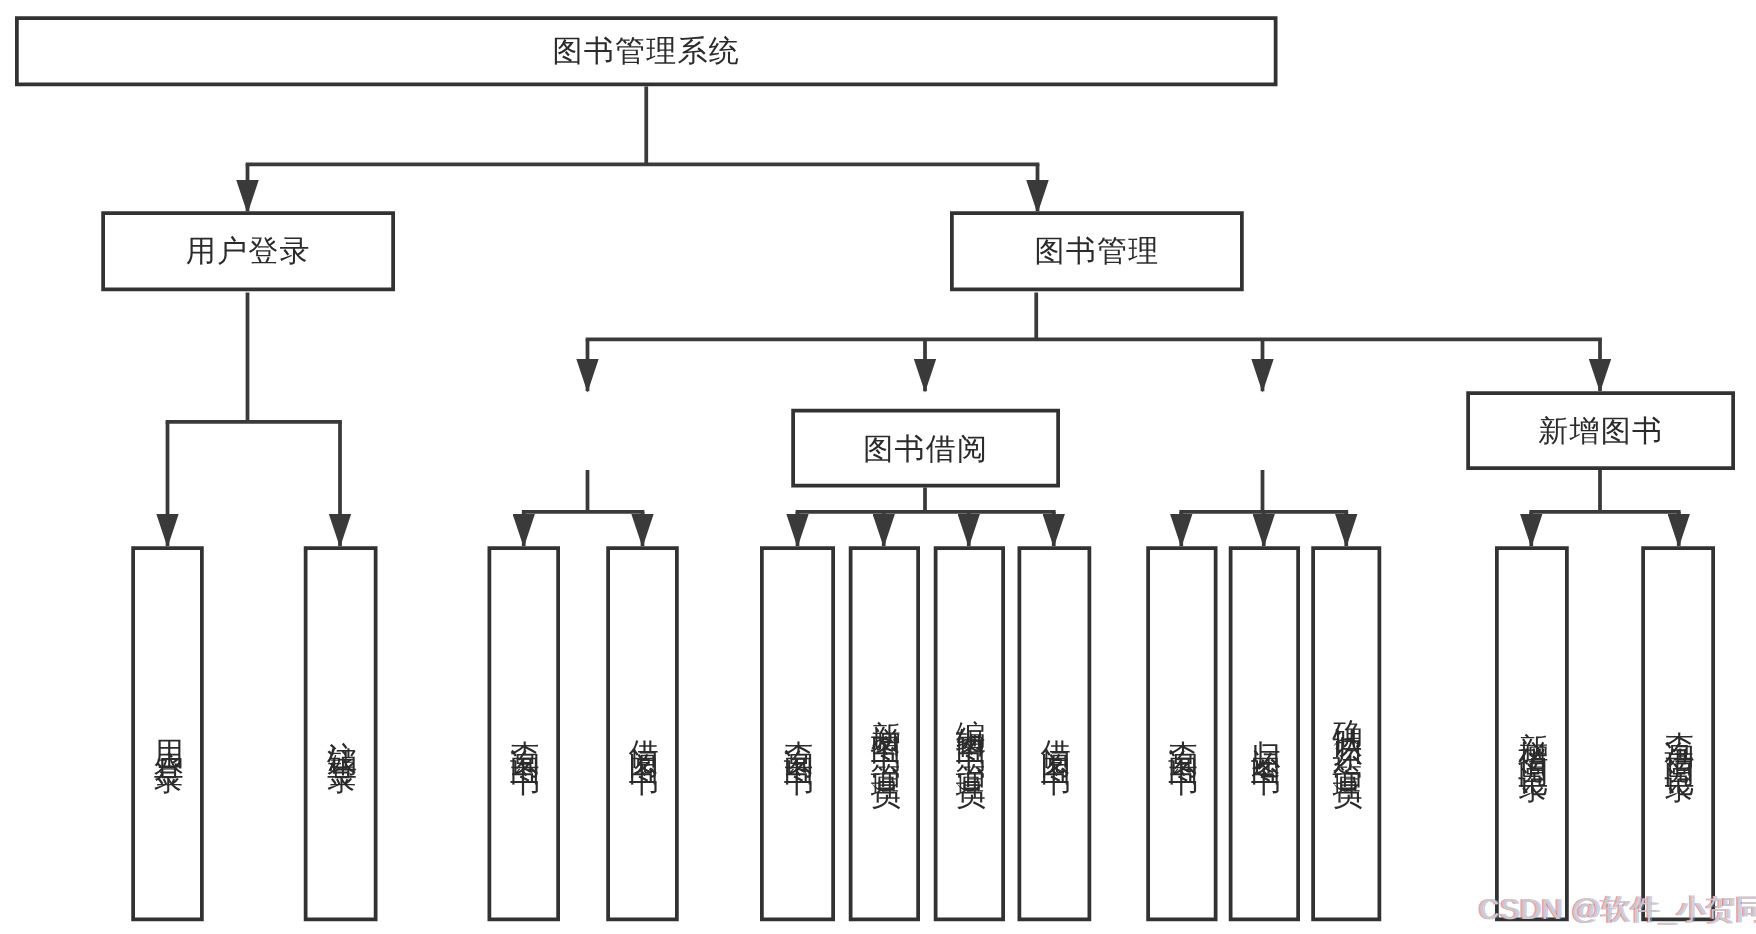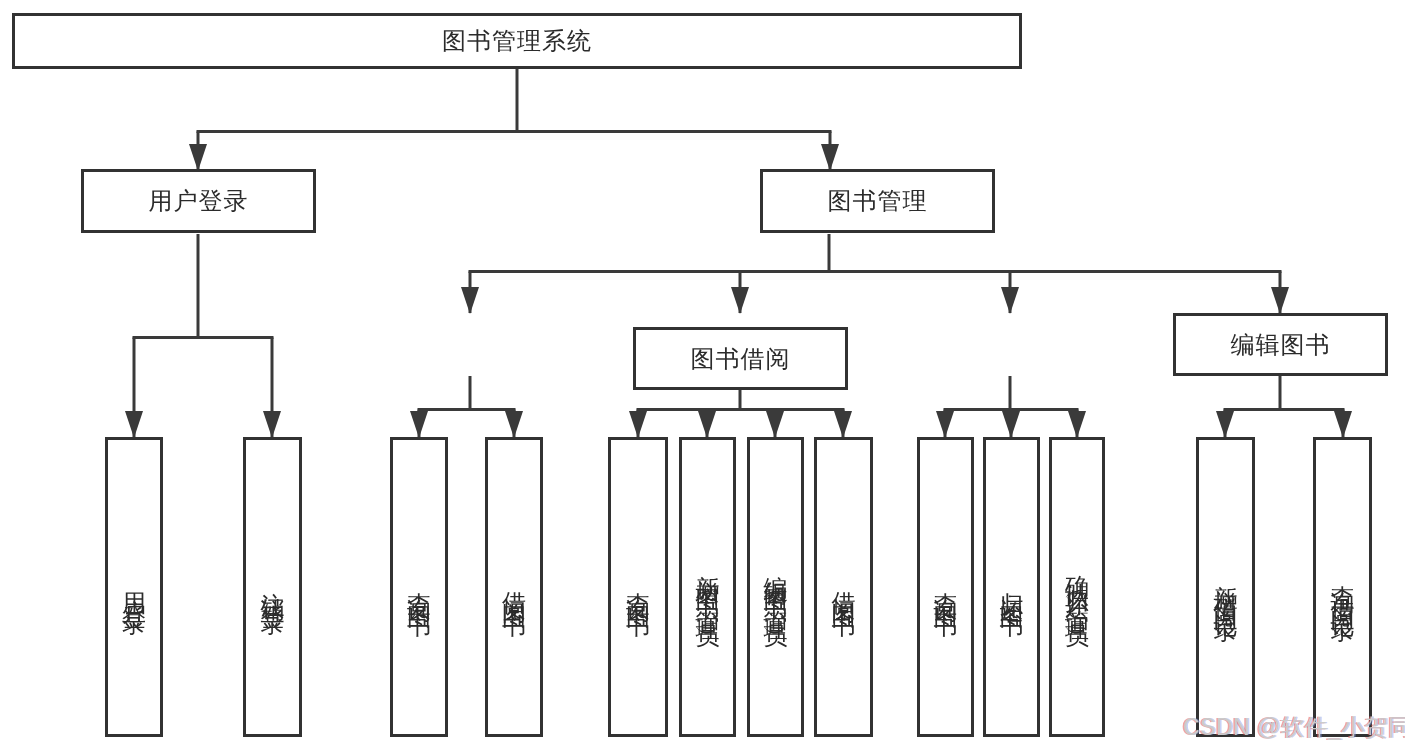--- a/index.html
+++ b/index.html
@@ -86,21 +86,21 @@
     <span class="hlabel">用户登录</span>
   </div>
   <div class="node" style="left:712px;top:169px;width:235px;height:64px;margin-left:48px;">
     <span class="hlabel">图书管理</span>
   </div>
 
   <div class="node" style="left:633px;top:327px;width:215px;height:63px;">
     <span class="hlabel">图书借阅</span>
   </div>
   <div class="node" style="left:1173px;top:313px;width:215px;height:63px;">
-    <span class="hlabel">编辑图书</span>
+    <span class="hlabel">新增图书</span>
   </div>
 
   <div class="node" style="left:105px;top:437px;width:58px;height:300px;">
     <span class="vlabel">用户登录</span>
   </div>
   <div class="node" style="left:243px;top:437px;width:59px;height:300px;">
     <span class="vlabel">注销登录</span>
   </div>
 
   <div class="node" style="left:390px;top:437px;width:58px;height:300px;">

